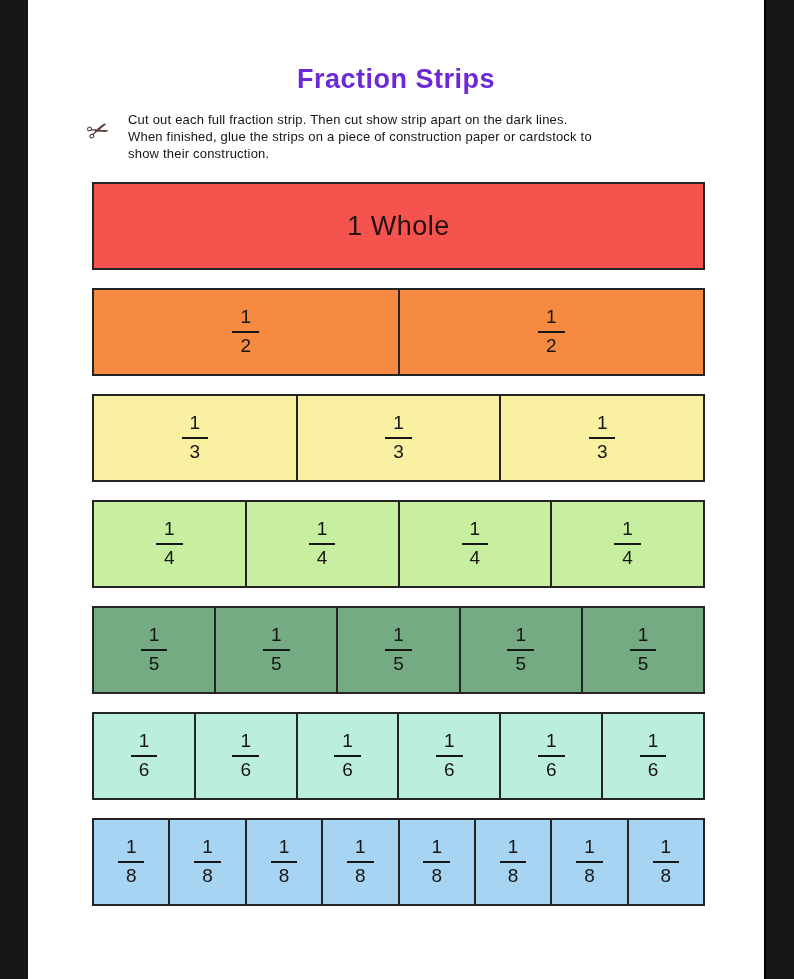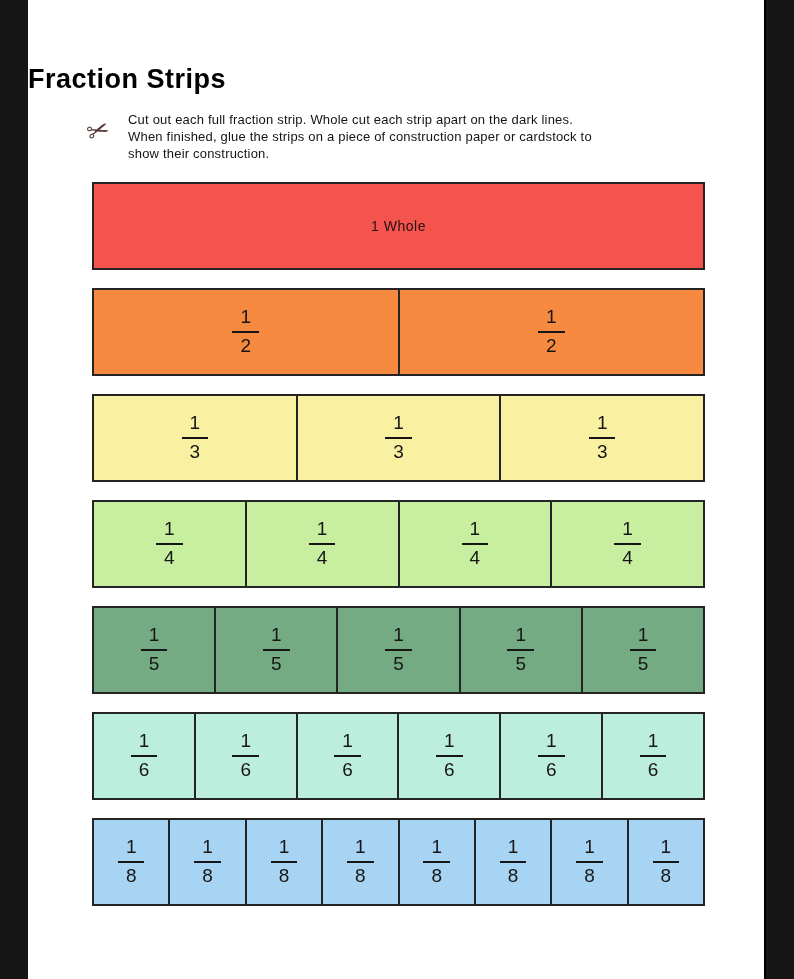--- a/index.html
+++ b/index.html
@@ -27,25 +27,25 @@
   .page {
     position: absolute;
     left: 28px;
     top: 0;
     width: 736px;
     height: 979px;
     background: #ffffff;
   }
   .page-title {
     padding-top: 64px;
-    text-align: left;
+    text-align: center;
     font-size: 27px;
     font-weight: bold;
     letter-spacing: 0.5px;
-    color: #000000;
+    color: #6d28d9;
   }
   .instructions {
     display: flex;
     align-items: flex-start;
     margin: 16px 0 0 58px;
     width: 620px;
   }
   .scissors {
     font-size: 27px;
     color: #5a3a3a;
@@ -73,21 +73,21 @@
   }
   .cell {
     flex: 1;
     display: flex;
     align-items: center;
     justify-content: center;
     border-left: 2px solid #242424;
   }
   .cell:first-child { border-left: none; }
   .whole-label {
-    font-size: 14px;
+    font-size: 27px;
     font-weight: 500;
     color: #241212;
     letter-spacing: 0.5px;
   }
   .fraction {
     text-align: center;
     font-size: 19px;
     font-weight: 500;
     color: #161616;
     line-height: 1.1;
@@ -108,21 +108,21 @@
 <div class="viewer">
   <div class="edge-bar left"></div>
   <div class="edge-bar right"></div>
 
   <div class="page">
     <h1 class="page-title">Fraction Strips</h1>
 
     <div class="instructions">
       <span class="scissors">✂</span>
       <div class="instr-text">
-        <div>Cut out each full fraction strip. Whole cut each strip apart on the dark lines.</div>
+        <div>Cut out each full fraction strip. Then cut show strip apart on the dark lines.</div>
         <div>When finished, glue the strips on a piece of construction paper or cardstock to</div>
         <div>show their construction.</div>
       </div>
     </div>
 
     <div class="strips" id="strips">
         <div class="strip" style="background: rgb(244, 83, 78); border-color: rgb(36, 36, 36);">
           <div class="cell">
             <span class="whole-label">1 Whole</span>
           </div>

